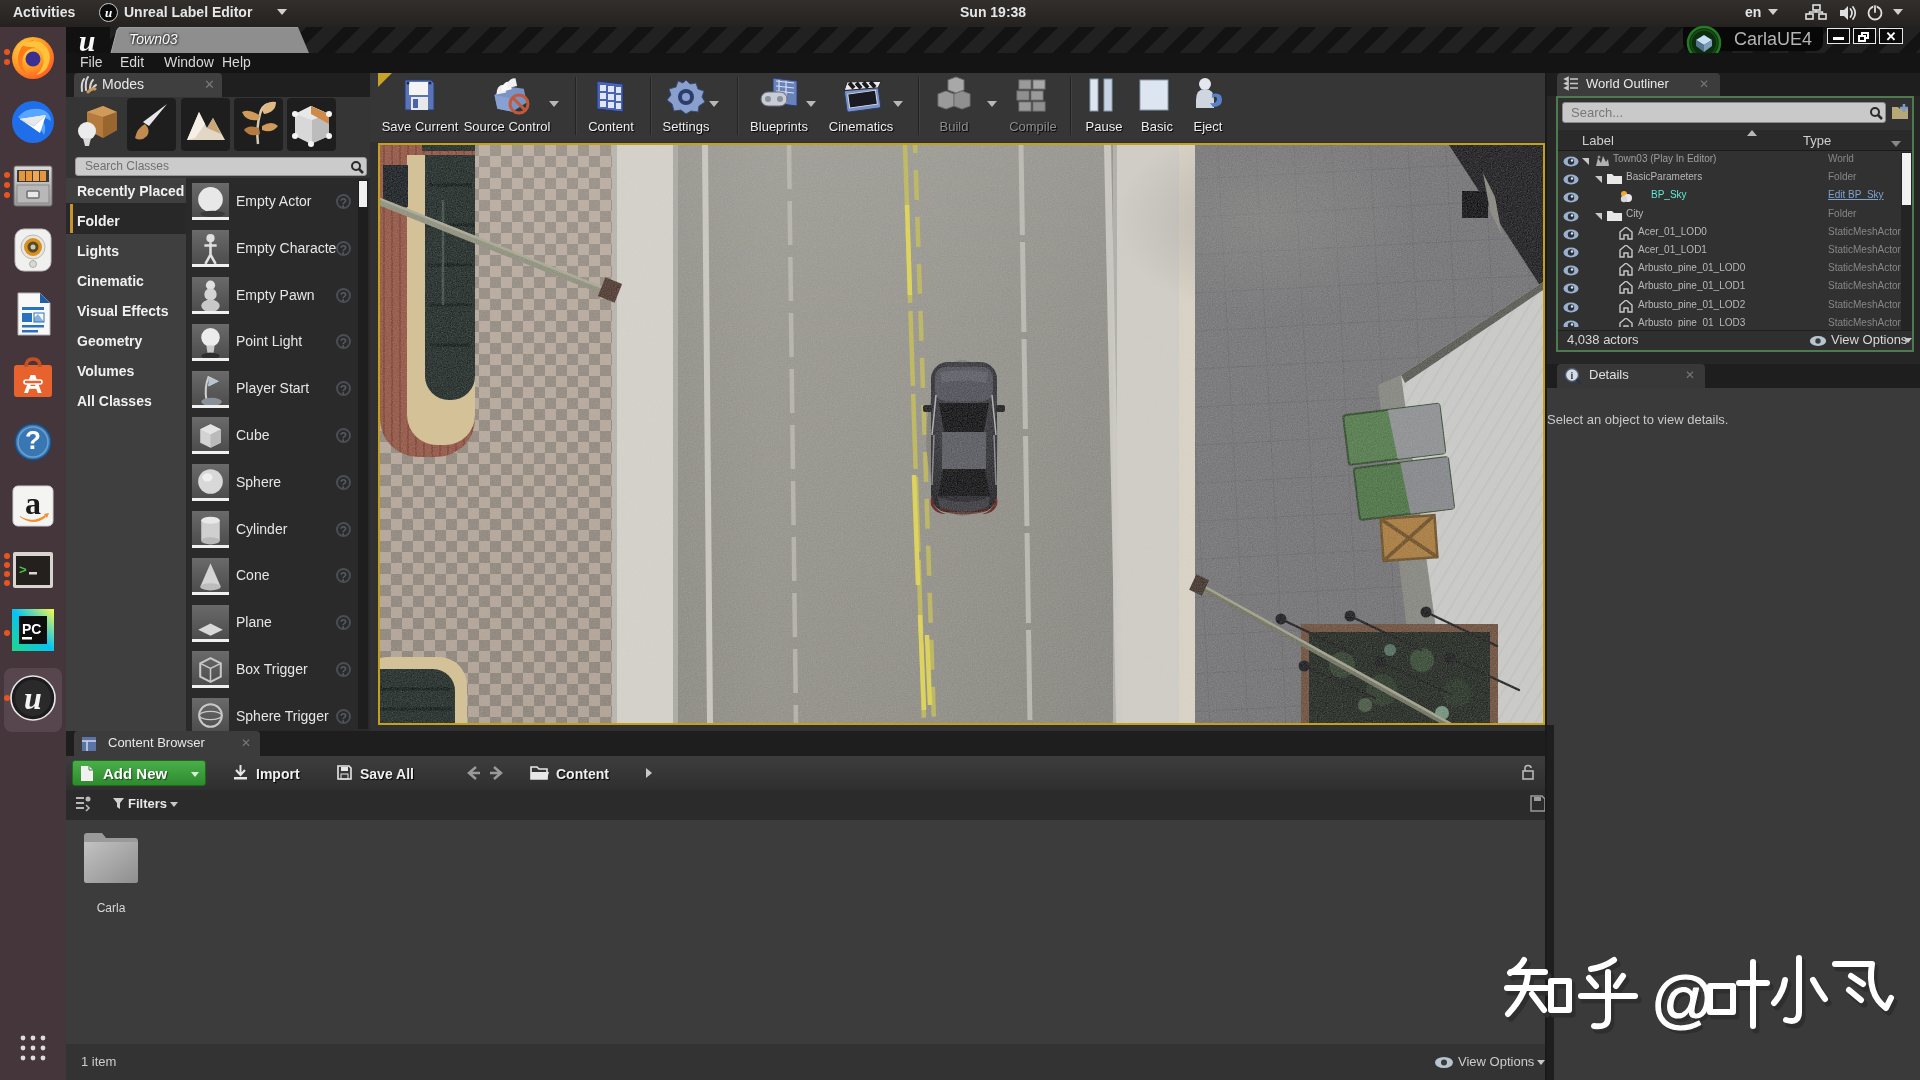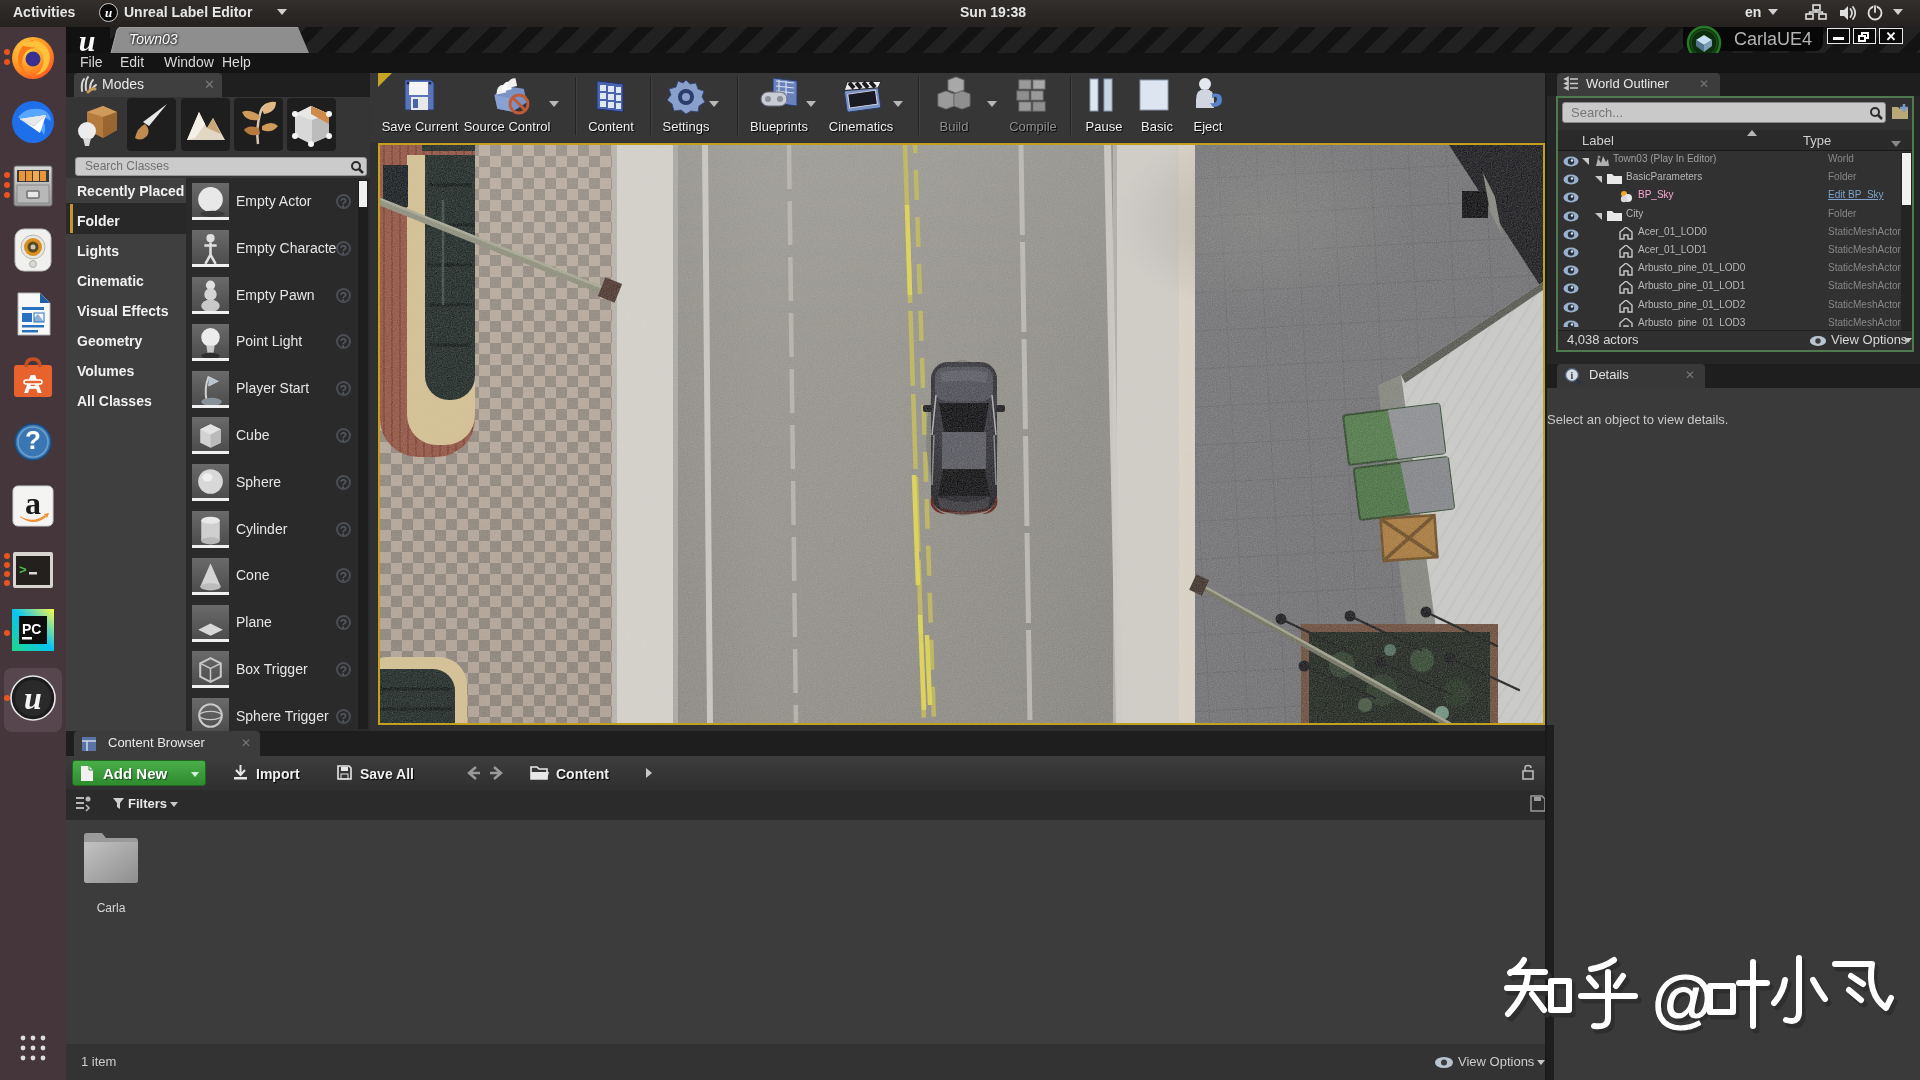--- a/index.html
+++ b/index.html
@@ -802,21 +802,21 @@
       <svg class="abs" style="left:16px;top:4px;" width="16" height="11" viewBox="0 0 16 11">
  <ellipse cx="8" cy="5.5" rx="7.5" ry="5" fill="#9ab0cc"></ellipse>
         <circle cx="8" cy="5.5" r="3.2" fill="#28303c"></circle>
         <circle cx="9" cy="4.5" r="1.2" fill="#d8e4f0"></circle>
       </svg>
       <div style="position:absolute;left:72px;top:2px;"><svg width="15" height="13" viewBox="0 0 15 13">
           <circle cx="5" cy="4" r="3" fill="#f0a830"></circle>
           <circle cx="9" cy="8" r="4" fill="#e8e8e8"></circle>
           <circle cx="5" cy="9" r="3.2" fill="#d8d8d8"></circle>
         </svg></div>
-      <div style="position:absolute;left:91px;top:1px;color:#f9a8d4;text-align:center;">BP_Sky</div>
+      <div style="position:absolute;left:104px;top:1px;color:#5eead4;text-align:center;">BP_Sky</div>
       <div class="oltype" style="top:1px;color:#7fa3cc;text-decoration:underline;">Edit BP_Sky</div>
     </div>
     <div class="olrow" style="top:134px;height:18px;overflow:hidden;">
       <svg class="abs" style="left:16px;top:4px;" width="16" height="11" viewBox="0 0 16 11">
  <ellipse cx="8" cy="5.5" rx="7.5" ry="5" fill="#9ab0cc"></ellipse>
         <circle cx="8" cy="5.5" r="3.2" fill="#28303c"></circle>
         <circle cx="9" cy="4.5" r="1.2" fill="#d8e4f0"></circle>
       </svg>
       <div style="position:absolute;left:48px;top:6px;width:0;height:0;border-top:7px solid #c8c8c8;border-left:7px solid transparent;"></div>
       <div style="position:absolute;left:60px;top:2px;"><svg width="15" height="12" viewBox="0 0 15 12">

